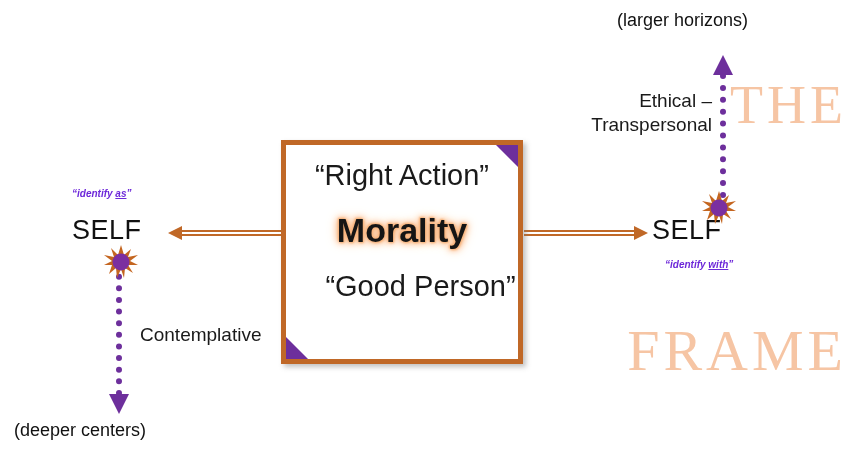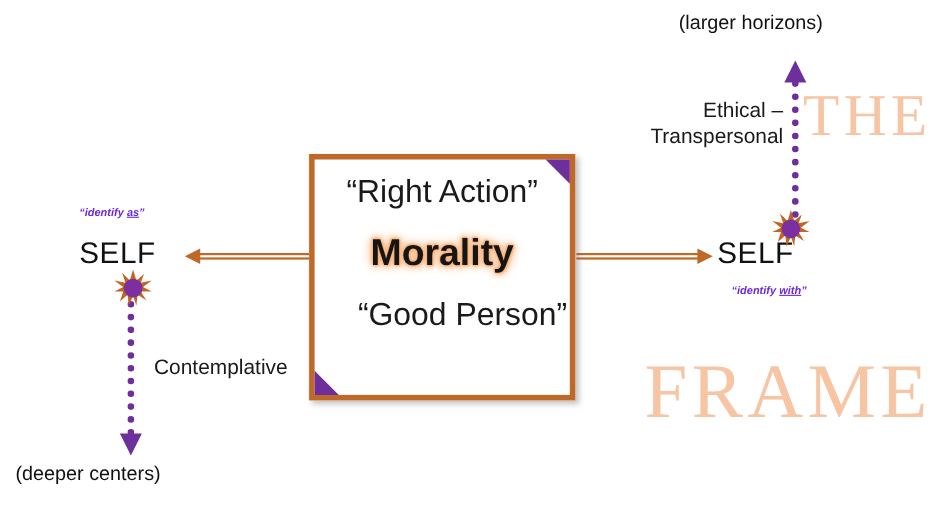--- a/index.html
+++ b/index.html
@@ -30,21 +30,21 @@
     line-height: 1;
   }
   #word-the {
     left: 0; right: 0;
     top: 78px;
     font-size: 54px;
   }
   #word-frame {
     left: 0; right: 0;
     top: 322px;
-    font-size: 70px;
+    font-size: 58px;
   }
 
   
   #morality-box {
     left: 281px;
     top: 140px;
     width: 242px;
     height: 224px;
     background: #ffffff;
     border: 5px solid #c06827;

